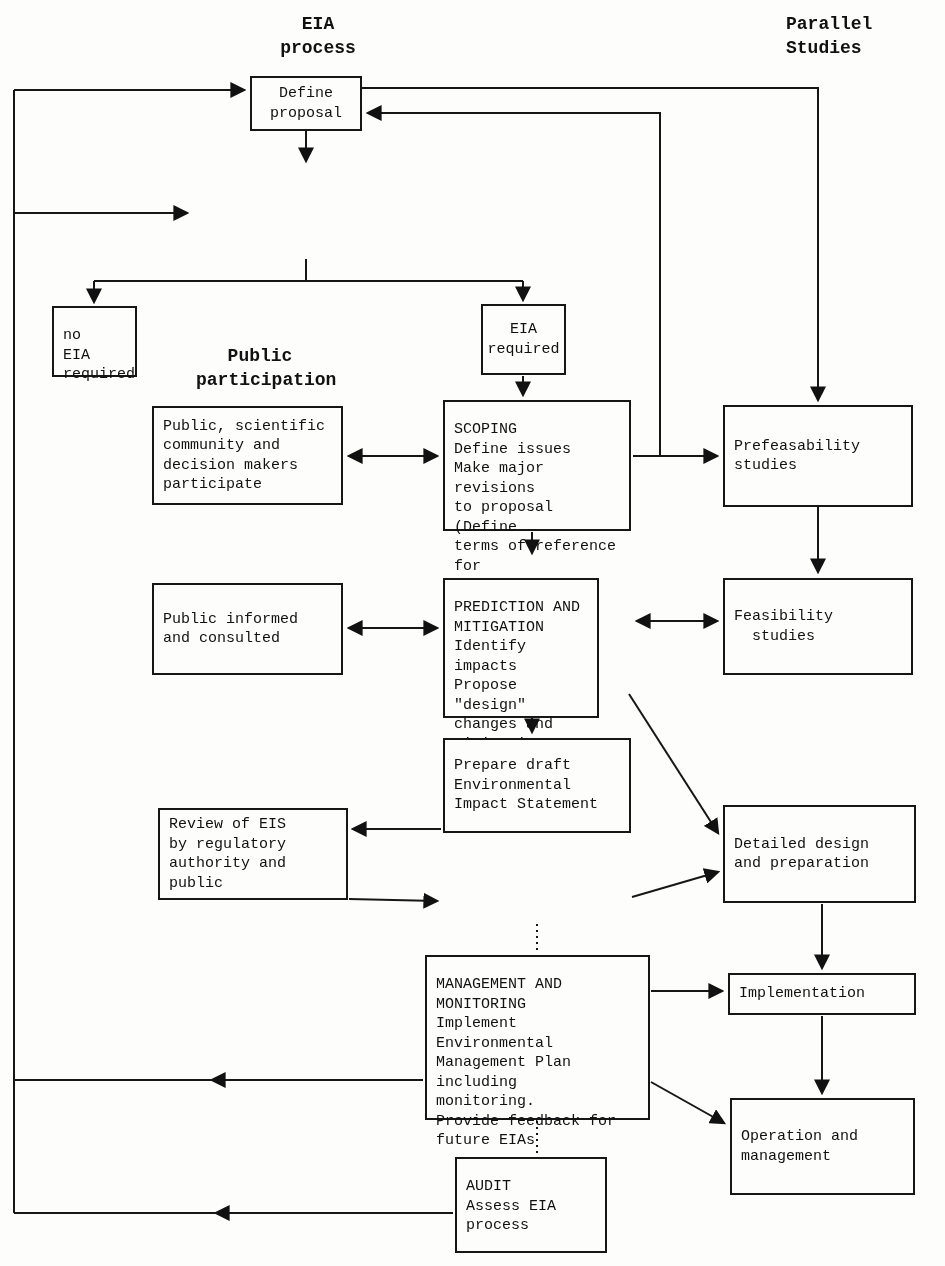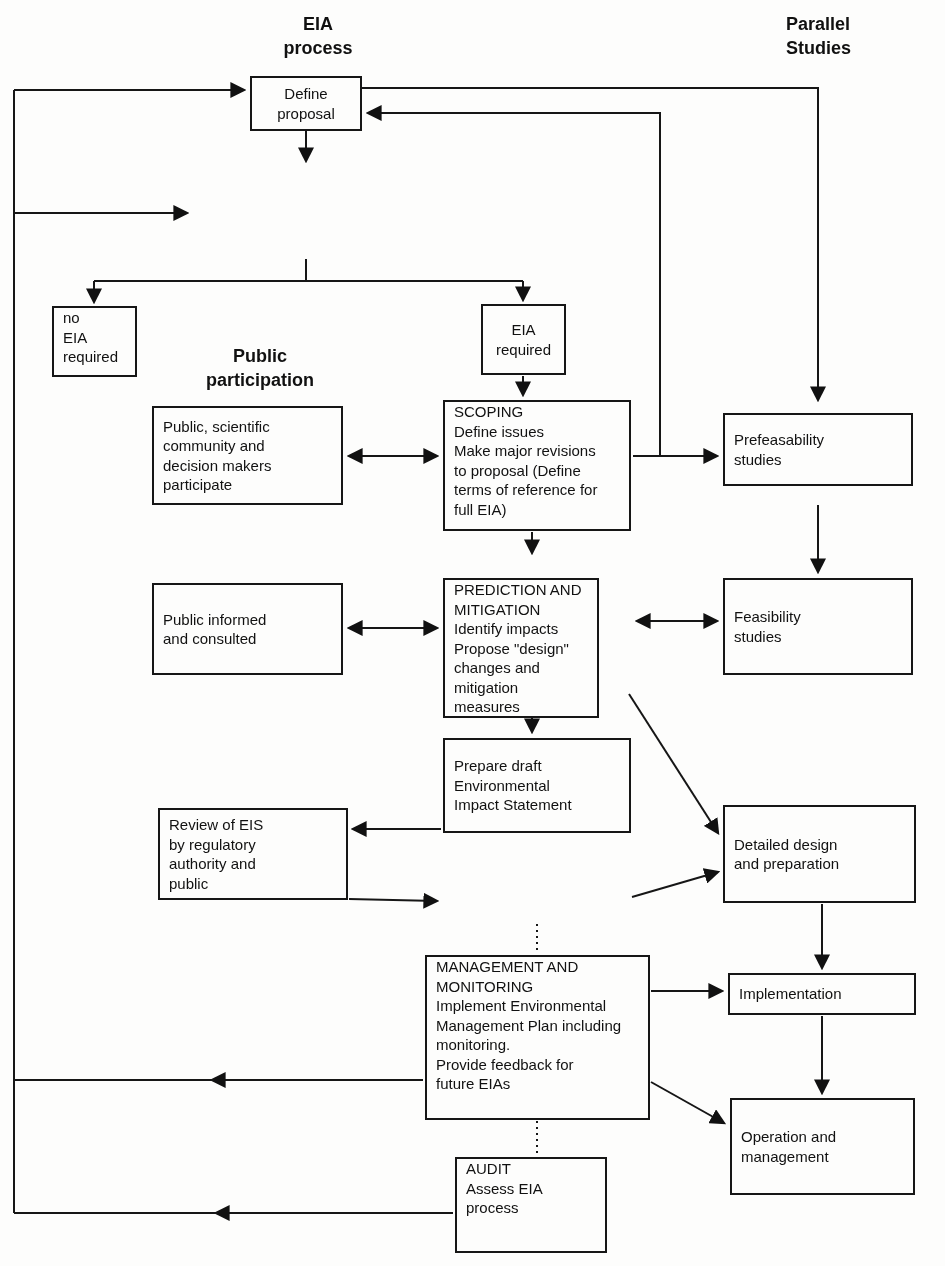--- a/index.html
+++ b/index.html
@@ -1,25 +1,25 @@
 <!DOCTYPE html>
 <html><head>
 <meta charset="utf-8">
 <style>
   html,body { margin:0; padding:0; background:#dcdcdc; }
   .page {
     position:relative; width:945px; height:1266px; margin:0 auto;
-    background:#fdfdfc; font-family:Liberation Sans, sans-serif; color:#111;
+    background:#fdfdfc; font-family:Liberation Mono, monospace; color:#111;
     overflow:hidden;
   }
   svg.lines { position:absolute; left:0; top:0; width:945px; height:1266px; }
   .box {
     position:absolute; box-sizing:border-box;
     border:2px solid #161616; background:#fdfdfc;
-    font-size:15px; line-height:1.3; padding:0 9px;
+    font-size:15px; line-height:1.3; padding:18px 9px;
     white-space:pre-line; display:flex; align-items:center;
   }
   .box.top   { align-items:flex-start; }
   .box.center{ justify-content:center; text-align:center; }
   .heading {
     position:absolute; font-weight:bold; font-size:18px; line-height:1.35;
     white-space:pre-line; text-align:center;
   }
   .heading.left { text-align:left; }
 </style>
@@ -103,34 +103,34 @@
 decision makers
 participate</div>
 
   <div class="box top" style="left:443px; top:400px; width:188px; height:131px;">SCOPING
 Define issues
 Make major revisions
 to proposal (Define
 terms of reference for
 full EIA)</div>
 
-  <div class="box" style="left:723px; top:405px; width:190px; height:73px;margin-top:8px;">Prefeasability
+  <div class="box" style="left:723px; top:405px; width:190px; height:102px;">Prefeasability
 studies</div>
 
   <div class="box" style="left:152px; top:583px; width:191px; height:92px;">Public informed
 and consulted</div>
 
   <div class="box top" style="left:443px; top:578px; width:156px; height:140px;">PREDICTION AND
 MITIGATION
 Identify impacts
 Propose "design"
 changes and
 mitigation measures</div>
 
-  <div class="box" style="left:723px; top:578px; width:190px; height:97px;">Feasibility
+  <div class="box" style="left:723px; top:578px; width:190px; height:97px;text-align:center;">Feasibility
 studies</div>
 
   <div class="box" style="left:443px; top:738px; width:188px; height:95px;">Prepare draft
 Environmental
 Impact Statement</div>
 
   <div class="box" style="left:158px; top:808px; width:190px; height:92px;">Review of EIS
 by regulatory
 authority and
 public</div>

